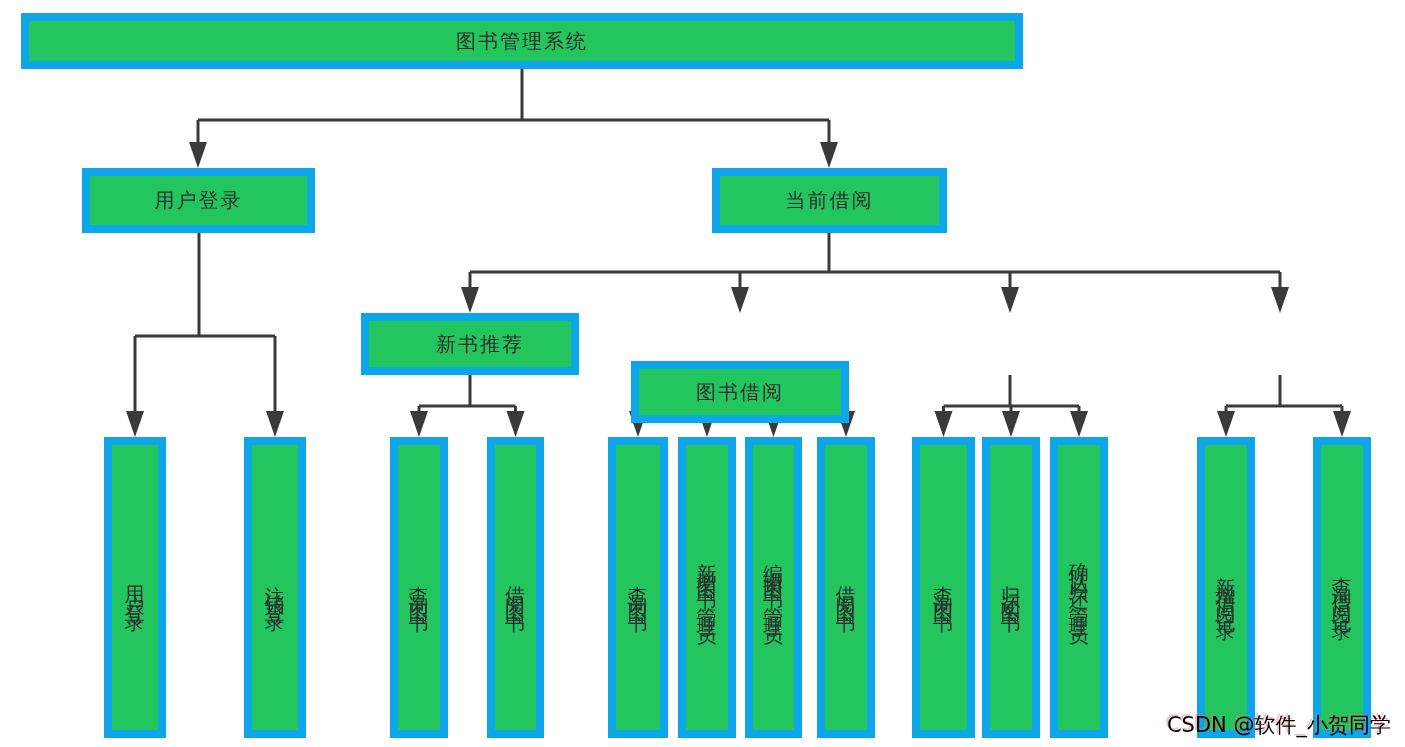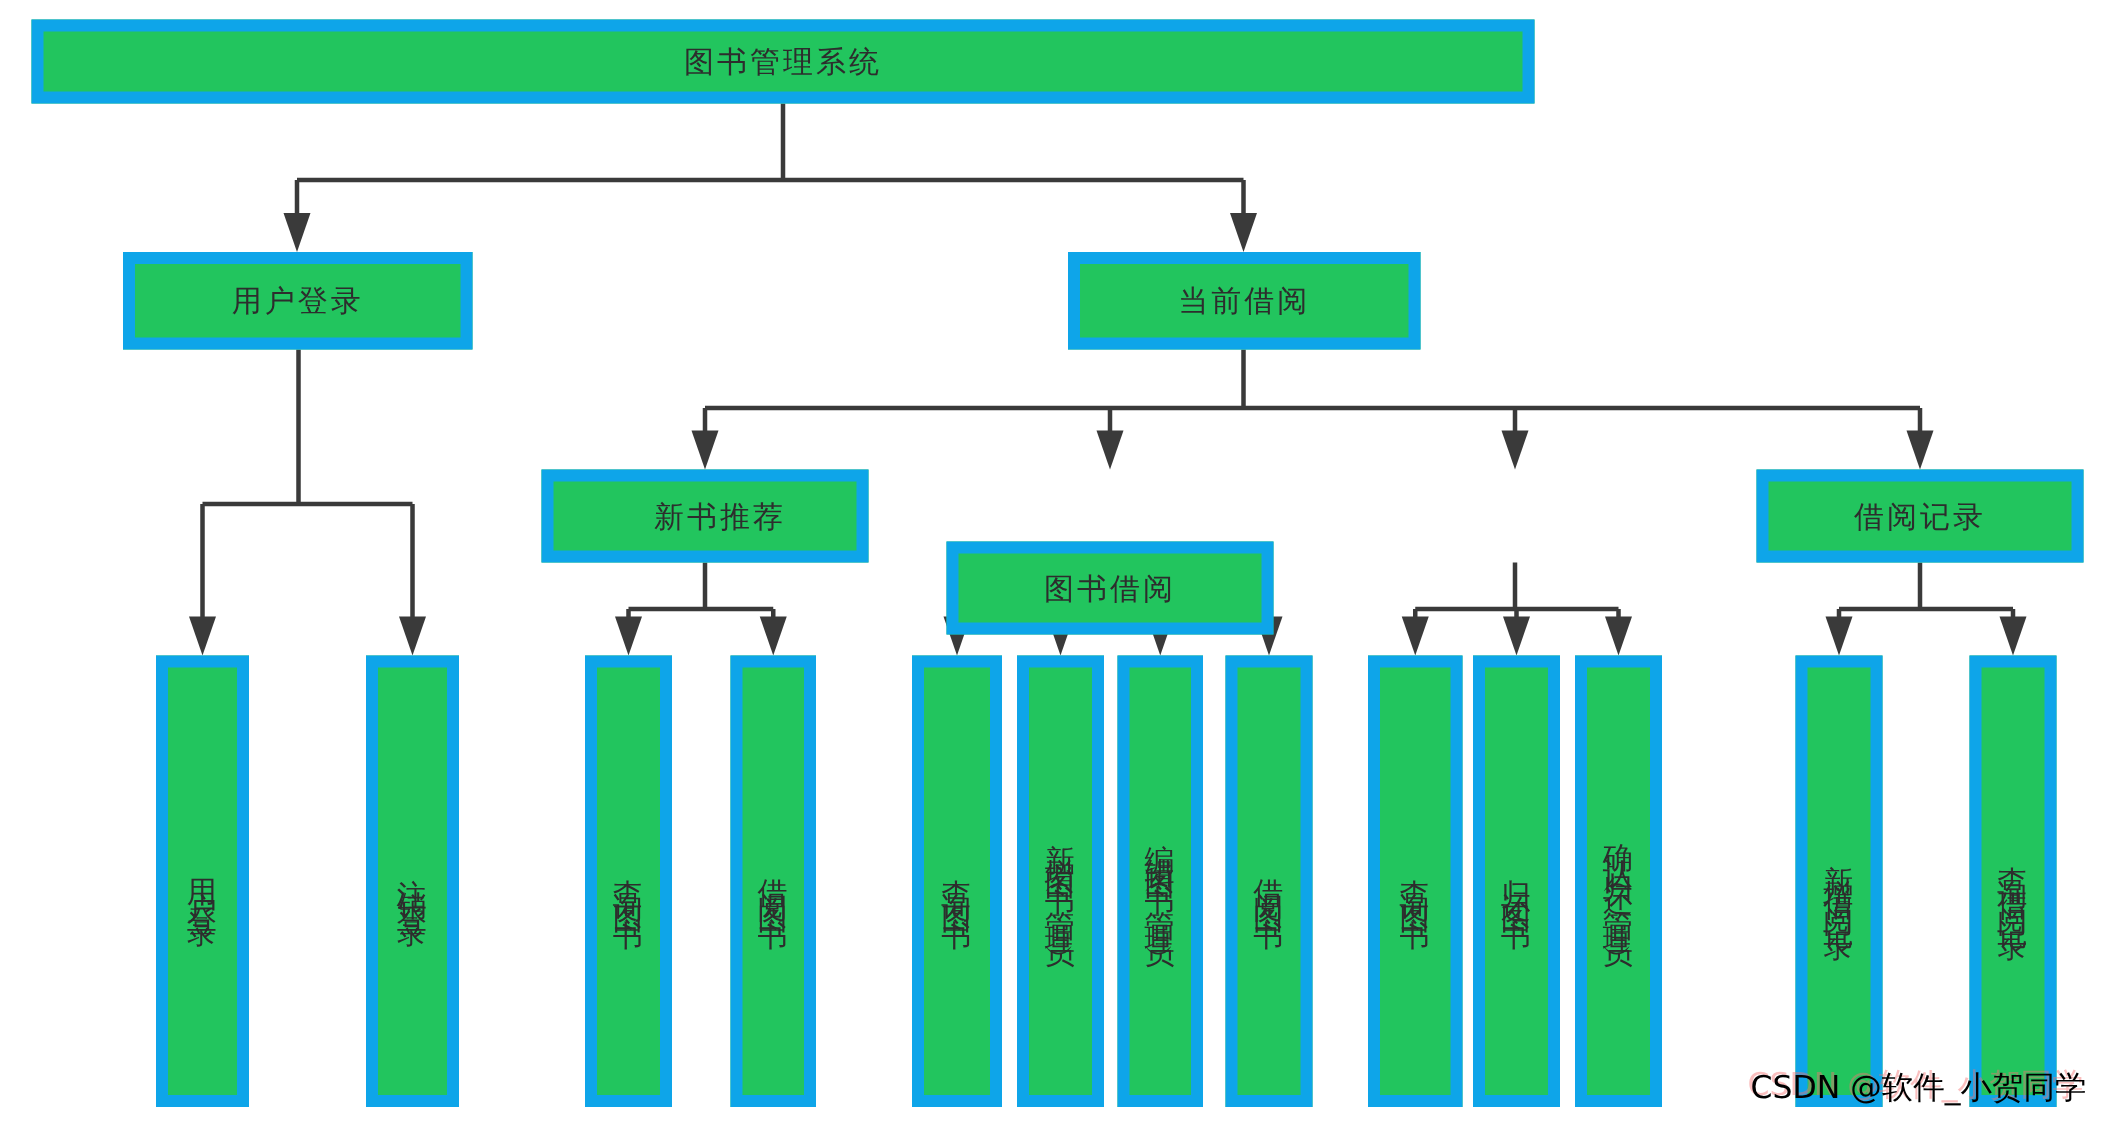--- a/index.html
+++ b/index.html
@@ -107,23 +107,20 @@
   <div class="box h" style="left:712px; top:168px; width:235px; height:65px;">
     <span>当前借阅</span>
   </div>
 
   <div class="box h" style="left:361px; top:313px; width:218px; height:62px;padding-left:20px;">
     <span>新书推荐</span>
   </div>
   <div class="box h" style="left:631px; top:313px; width:218px; height:62px;margin-top:48px;">
     <span>图书借阅</span>
   </div>
-  <div class="box h" style="left:1171px; top:313px; width:218px; height:62px;">
-    <span>借阅记录</span>
-  </div>
 
   <div class="box v" style="left:104px; top:437px; width:62px; height:301px;">
     <span>用户登录</span>
   </div>
   <div class="box v" style="left:244px; top:437px; width:62px; height:301px;">
     <span>注销登录</span>
   </div>
 
   <div class="box v" style="left:390px; top:437px; width:58px; height:301px;">
     <span>查询图书</span>

